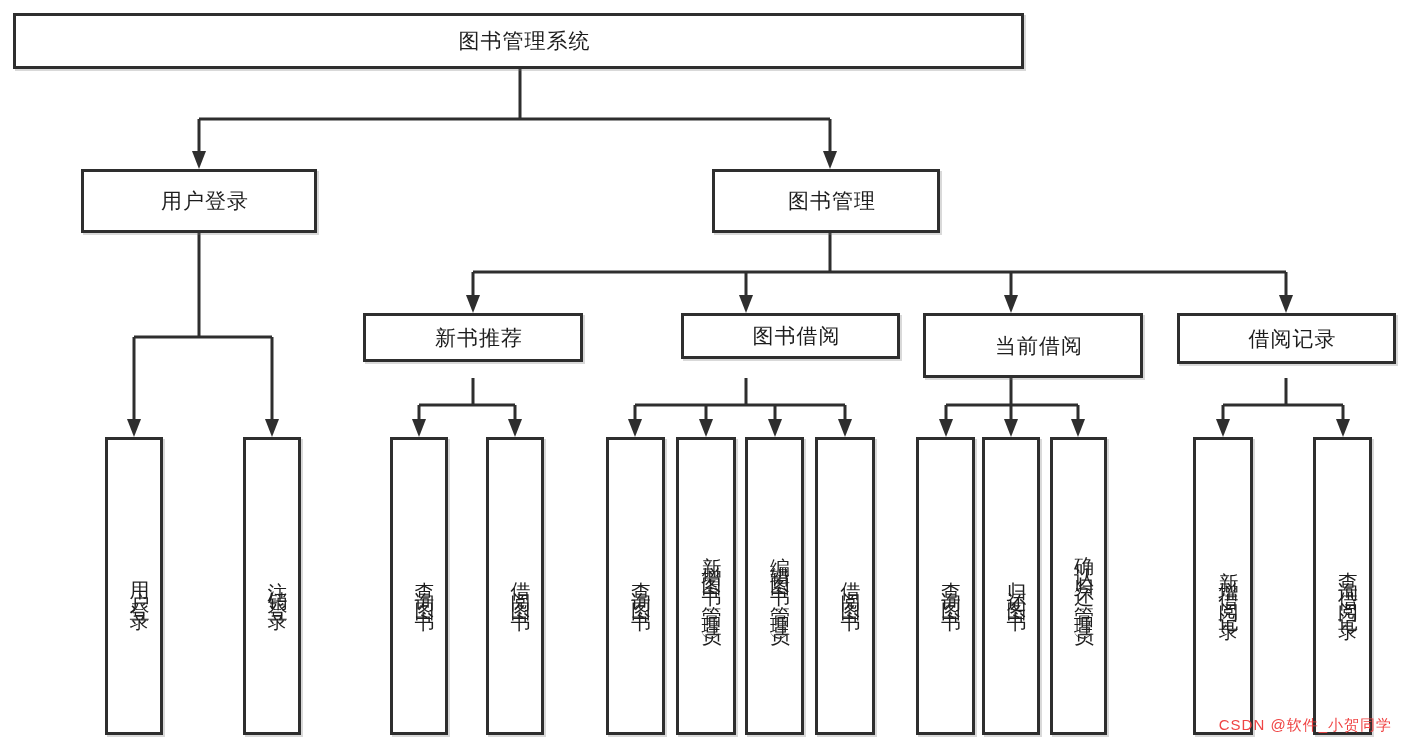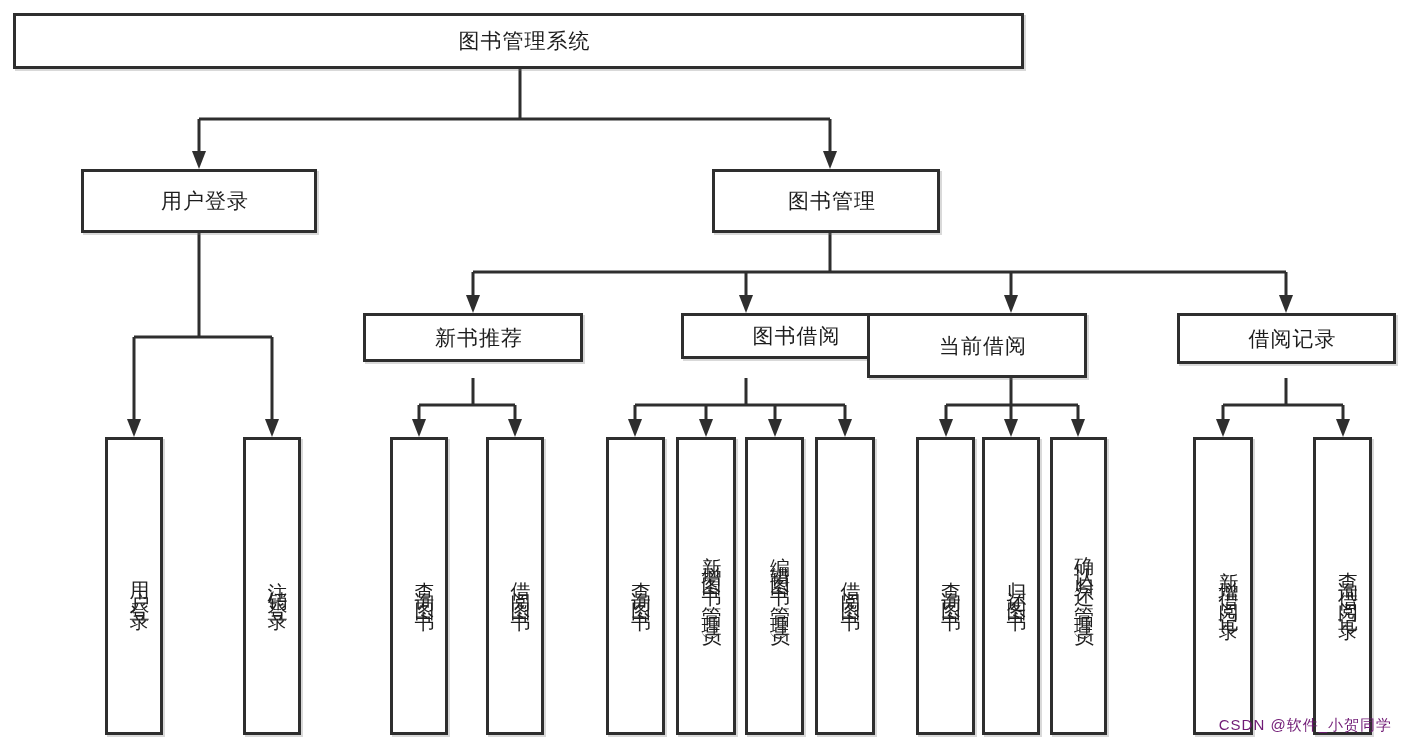--- a/index.html
+++ b/index.html
@@ -33,21 +33,21 @@
     line-height: 1;
     letter-spacing: 10px;
     color: #1d1d1d;
   }
   .watermark {
     position: absolute;
     right: 13px;
     top: 716px;
     font-size: 15px;
     letter-spacing: 1px;
-    color: #701a75;
+    color: #ef4444;
     white-space: nowrap;
   }
 </style>
 </head>
 <body>
 
 <div class="stage">
 
   <svg class="wires" width="1405" height="747" viewBox="0 0 1405 747" aria-hidden="true">
     <g stroke="#2e2e2e" stroke-width="3" fill="none">
@@ -89,21 +89,21 @@
     </g>
   </svg>
 
   <div class="node h" style="left:13px; top:13px; width:1011px; height:56px;">图书管理系统</div>
 
   <div class="node h" style="left:81px; top:169px; width:236px; height:64px;">用户登录</div>
   <div class="node h" style="left:712px; top:169px; width:228px; height:64px;">图书管理</div>
 
   <div class="node h" style="left:363px; top:313px; width:220px; height:49px;">新书推荐</div>
   <div class="node h" style="left:637px; top:313px; width:219px; height:46px;margin-left:44px;">图书借阅</div>
-  <div class="node h" style="left:867px; top:313px; width:220px; height:65px;">当前借阅</div>
+  <div class="node h" style="left:923px; top:313px; width:220px; height:65px;">当前借阅</div>
   <div class="node h" style="left:1177px; top:313px; width:219px; height:51px;">借阅记录</div>
 
   <div class="node v" style="left:105px; top:437px; width:58px; height:298px;">
     <span class="vtext">用户登录</span>
   </div>
   <div class="node v" style="left:243px; top:437px; width:58px; height:298px;">
     <span class="vtext">注销登录</span>
   </div>
 
   <div class="node v" style="left:390px; top:437px; width:58px; height:298px;">

